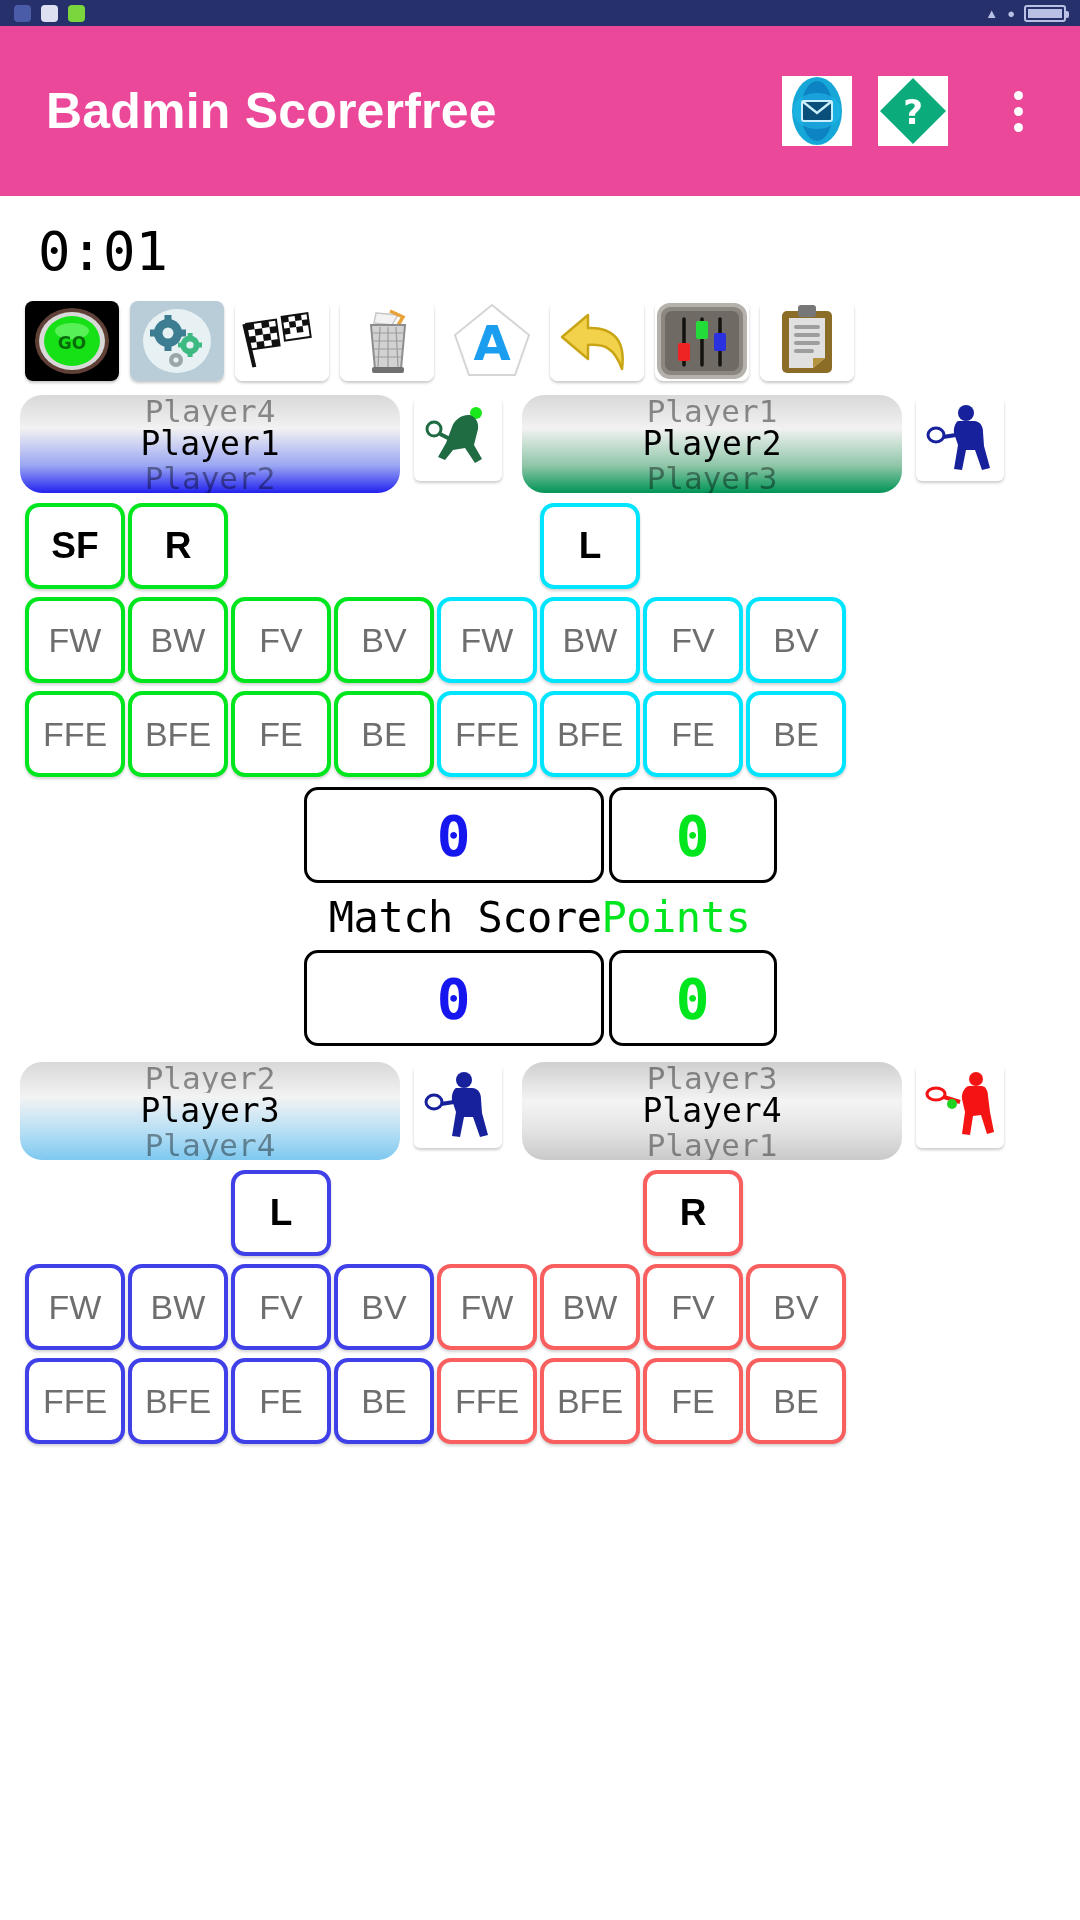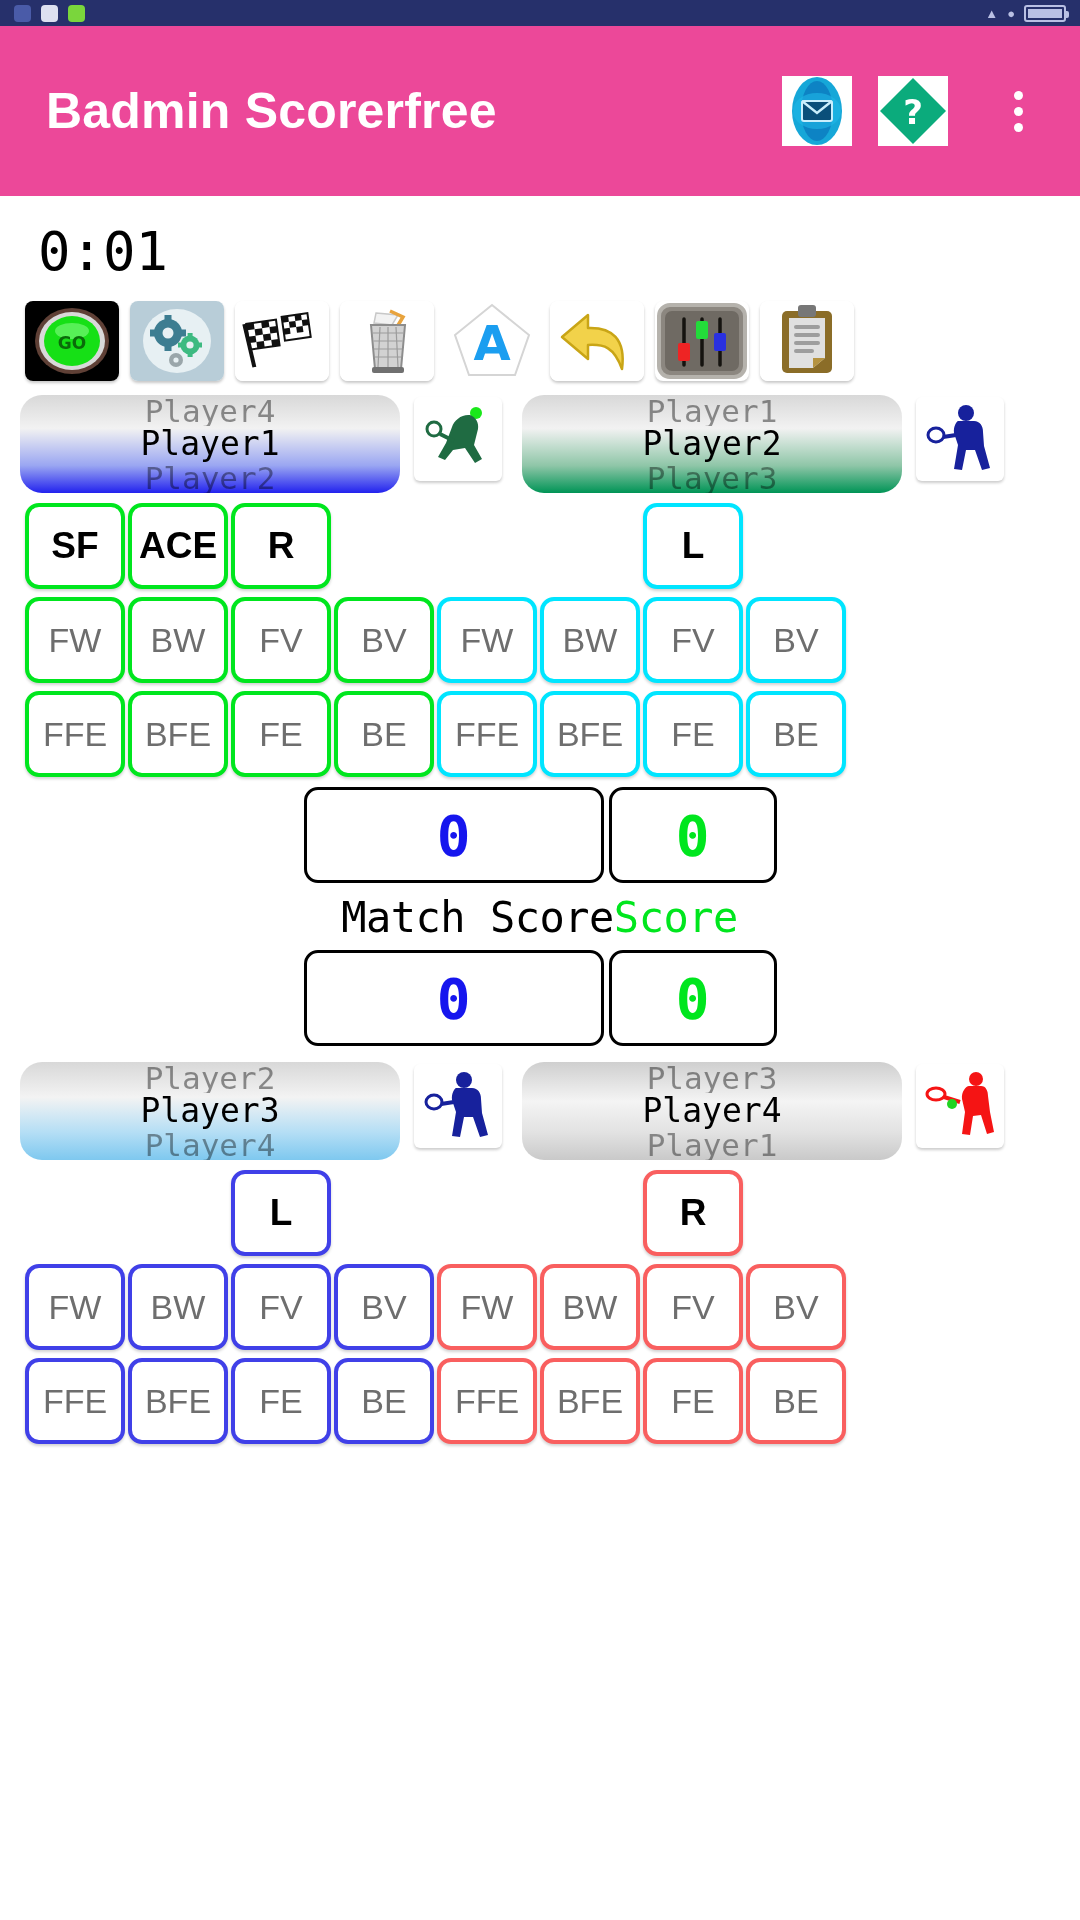--- a/index.html
+++ b/index.html
@@ -431,21 +431,20 @@
         <circle cx="46" cy="12" r="8" fill="#17219c"></circle>
         <path d="M38 20 h16 c6 0 9 5 9 11 l1 14 6 22 -8 2 -7 -20 -9 0 -4 20 -8 -1 4 -24 -4 -12 c-1 -7 3 -12 4 -12 z" fill="#17219c"></path>
         <ellipse cx="16" cy="34" rx="8" ry="7" fill="none" stroke="#17219c" stroke-width="3"></ellipse>
         <line x1="23" y1="36" x2="36" y2="34" stroke="#17219c" stroke-width="4"></line>
       </svg>
     </div>
   </div>
 
   <div class="btn-row">
     <div class="gbtn bold b-green">SF</div>
-    <div class="gbtn bold b-green">ACE</div>
     <div class="gbtn bold b-green">R</div>
     <div class="gbtn hidden-slot"></div>
     <div class="gbtn hidden-slot"></div>
     <div class="gbtn hidden-slot"></div>
     <div class="gbtn bold b-cyan">L</div>
   </div>
 
   <div class="btn-row">
     <div class="gbtn b-green">FW</div>
     <div class="gbtn b-green">BW</div>
@@ -468,21 +467,21 @@
     <div class="gbtn b-cyan">BE</div>
   </div>
 
   <div class="score-block">
     <div class="score-row">
       <div class="score-box score-match">0</div>
       <div class="score-box score-points">0</div>
     </div>
     <div class="score-labels">
       <span class="lbl-match">Match Score</span>
-      <span class="lbl-points">Score</span>
+      <span class="lbl-points">Points</span>
     </div>
     <div class="score-row">
       <div class="score-box score-match">0</div>
       <div class="score-box score-points">0</div>
     </div>
   </div>
 
   <div class="team-row" style="margin-top:16px;">
 
     <div class="picker pk-cyan">

